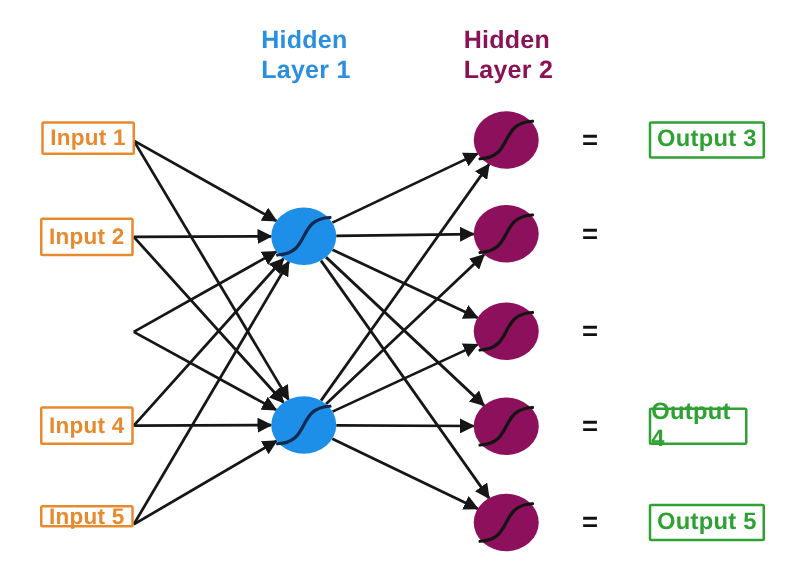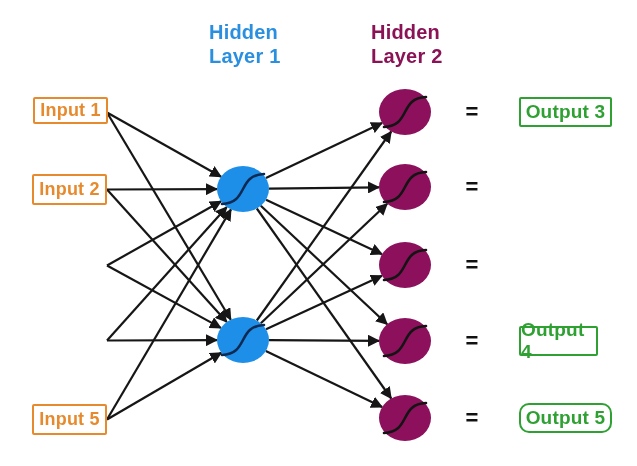--- a/index.html
+++ b/index.html
@@ -112,23 +112,24 @@
       <ellipse cx="405" cy="418" rx="26" ry="23" fill="#8C105C"></ellipse>
       <path d="M 384 433 C 411 432, 399 404, 426 403" fill="none" stroke="#141414" stroke-width="2.6" stroke-linecap="round"></path>
     </svg>
   <div id="overlay">
     <div class="layer-title" id="title-h1" style="left: 209px; top: 20px; color: rgb(43, 143, 224);">Hidden
 Layer 1</div>
     <div class="layer-title" id="title-h2" style="left: 371px; top: 20px; color: rgb(138, 19, 86);">Hidden
 Layer 2</div>
   <div class="node-box input-box" style="left: 33px; top: 97px; width: 75px; height: 27px;">Input 1</div>
       <div class="node-box input-box" style="left: 32px; top: 174px; width: 75px; height: 31px;">Input 2</div>
-      <div class="node-box input-box" style="left: 32px; top: 404px; width: 75px; height: 31px;">Input 5</div>
+      <div class="node-box input-box" style="left: 32px; top: 325px; width: 75px; height: 31px;">Input 4</div>
+      <div class="node-box input-box" style="left: 32px; top: 404px; width: 75px; height: 18px;">Input 5</div>
       <div class="node-box output-box" style="left: 519px; top: 97px; width: 93px; height: 30px;">Output 3</div>
       <div class="node-box output-box" style="left: 519px; top: 326px; width: 79px; height: 30px;">Output 4</div>
-      <div class="node-box output-box" style="left: 519px; top: 403px; width: 93px; height: 30px; border-radius: 10px;">Output 5</div>
+      <div class="node-box output-box" style="left: 519px; top: 403px; width: 93px; height: 30px;">Output 5</div>
       <div class="equals" style="left: 458px; top: 98px;">=</div>
       <div class="equals" style="left: 458px; top: 173px;">=</div>
       <div class="equals" style="left: 458px; top: 251px;">=</div>
       <div class="equals" style="left: 458px; top: 327px;">=</div>
       <div class="equals" style="left: 458px; top: 404px;">=</div>
     </div>
 </div>
 
 </body></html>

